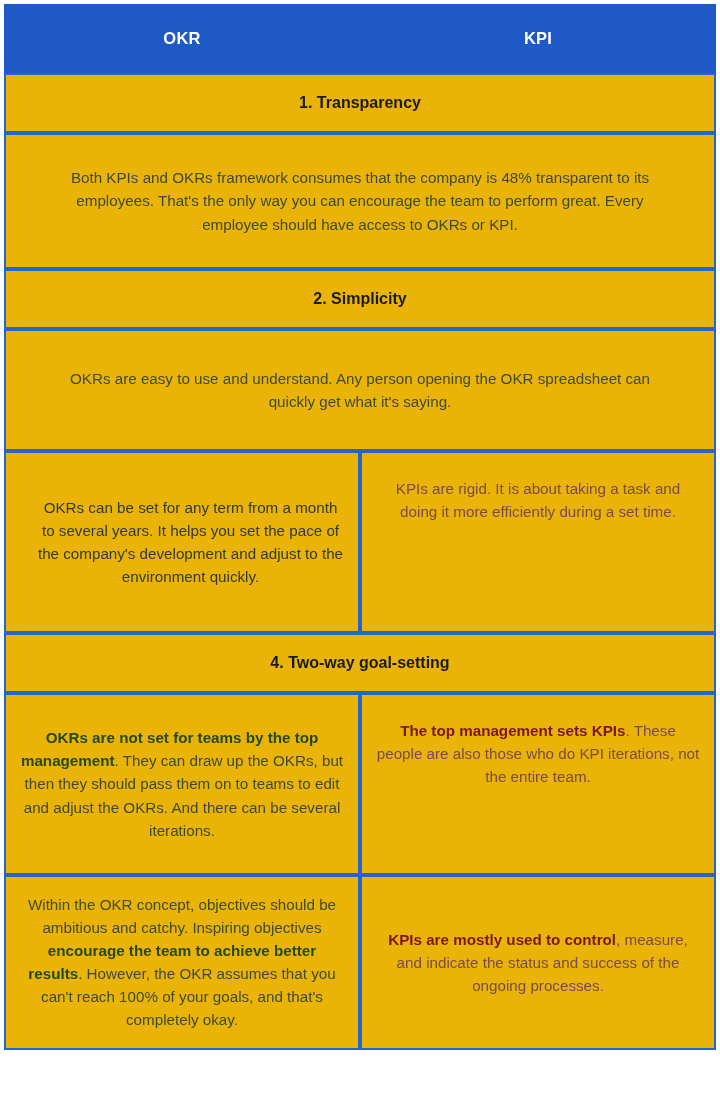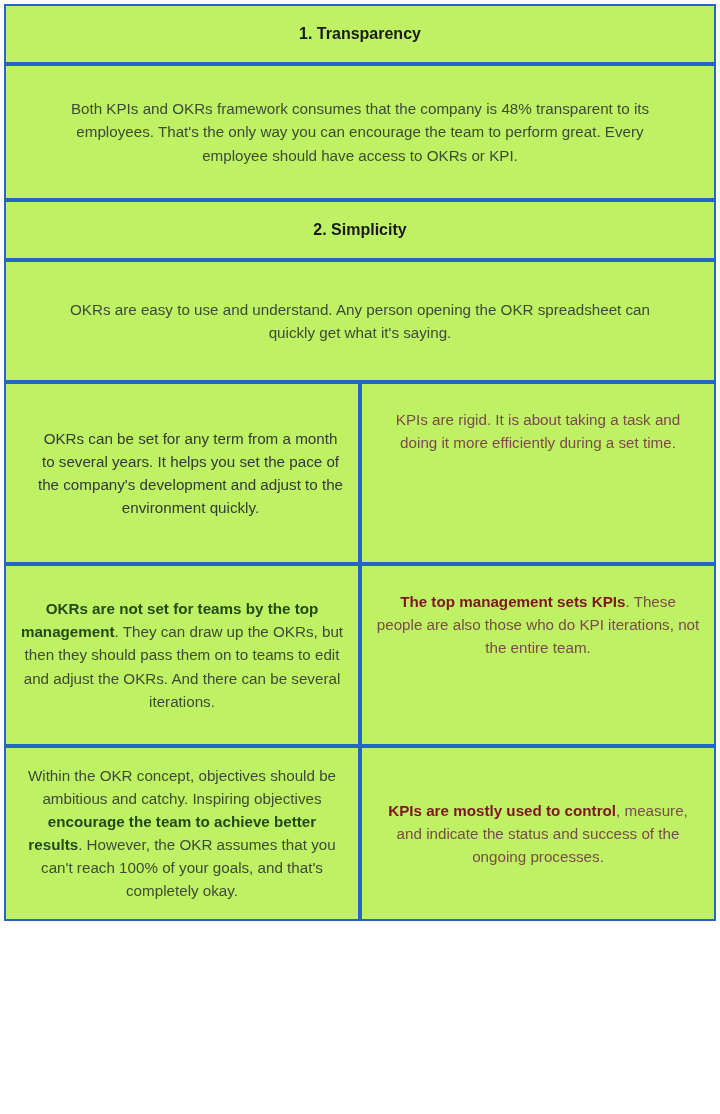--- a/index.html
+++ b/index.html
@@ -19,21 +19,21 @@
     box-sizing: border-box;
   }
   table.okr-kpi {
     width: 712px;
     border-collapse: separate;
     border-spacing: 0;
     table-layout: fixed;
   }
   table.okr-kpi td {
     border: 2px solid #2465c8;
-    background: #bef264;
+    background: #eab308;
     vertical-align: middle;
     padding: 0;
   }
   
   tr.header-row td {
     background: #1e59c6;
     border-color: #1e59c6;
     height: 65px;
     text-align: center;
   }
@@ -72,20 +72,28 @@
   tr.compare-row td { height: 138px; }
   tr.single-row td.full { }
 </style>
 </head>
 <body>
 
 <div class="table-wrap">
   <table class="okr-kpi">
 
     <tbody>
+        <tr class="header-row">
+      <td>
+        <span class="header-label">OKR</span>
+      </td>
+      <td>
+        <span class="header-label">KPI</span>
+      </td>
+    </tr>
 
     <tr class="section-row">
       <td colspan="2">
         <span class="section-title">1. Transparency</span>
       </td>
     </tr>
     <tr class="body-row single-row">
       <td colspan="2" class="full" style="height:100px">
         <div class="cell-text okr" style="padding:0 24px;">Both KPIs and OKRs framework consumes that the company is 48% transparent to its employees. That's the only way you can encourage the team to perform great. Every employee should have access to OKRs or KPI.</div>
       </td>
@@ -104,20 +112,25 @@
 
     <tr class="body-row compare-row">
       <td style="width:356px;padding-left:31px;">
         <div class="cell-text okr-dark">OKRs can be set for any term from a month to several years. It helps you set the pace of the company's development and adjust to the environment quickly.</div>
       </td>
       <td style="width:356px; vertical-align:top; padding-top:24px;">
         <div class="cell-text kpi">KPIs are rigid. It is about taking a task and doing it more efficiently during a set time.</div>
       </td>
     </tr>
 
+    <tr class="section-row">
+      <td colspan="2">
+        <span class="section-title">4. Two-way goal-setting</span>
+      </td>
+    </tr>
     <tr class="body-row compare-row">
       <td style="width:356px;">
         <div class="cell-text okr"><b class="okr-strong">OKRs are not set for teams by the top management</b><span>. They can draw up the OKRs, but then they should pass them on to teams to edit and adjust the OKRs. And there can be several iterations.</span></div>
       </td>
       <td style="width:356px; vertical-align:top; padding-top:24px;">
         <div class="cell-text kpi"><b class="kpi-strong">The top management sets KPIs</b><span>. These people are also those who do KPI iterations, not the entire team.</span></div>
       </td>
     </tr>
 
     <tr class="body-row compare-row" style="height:150px">

